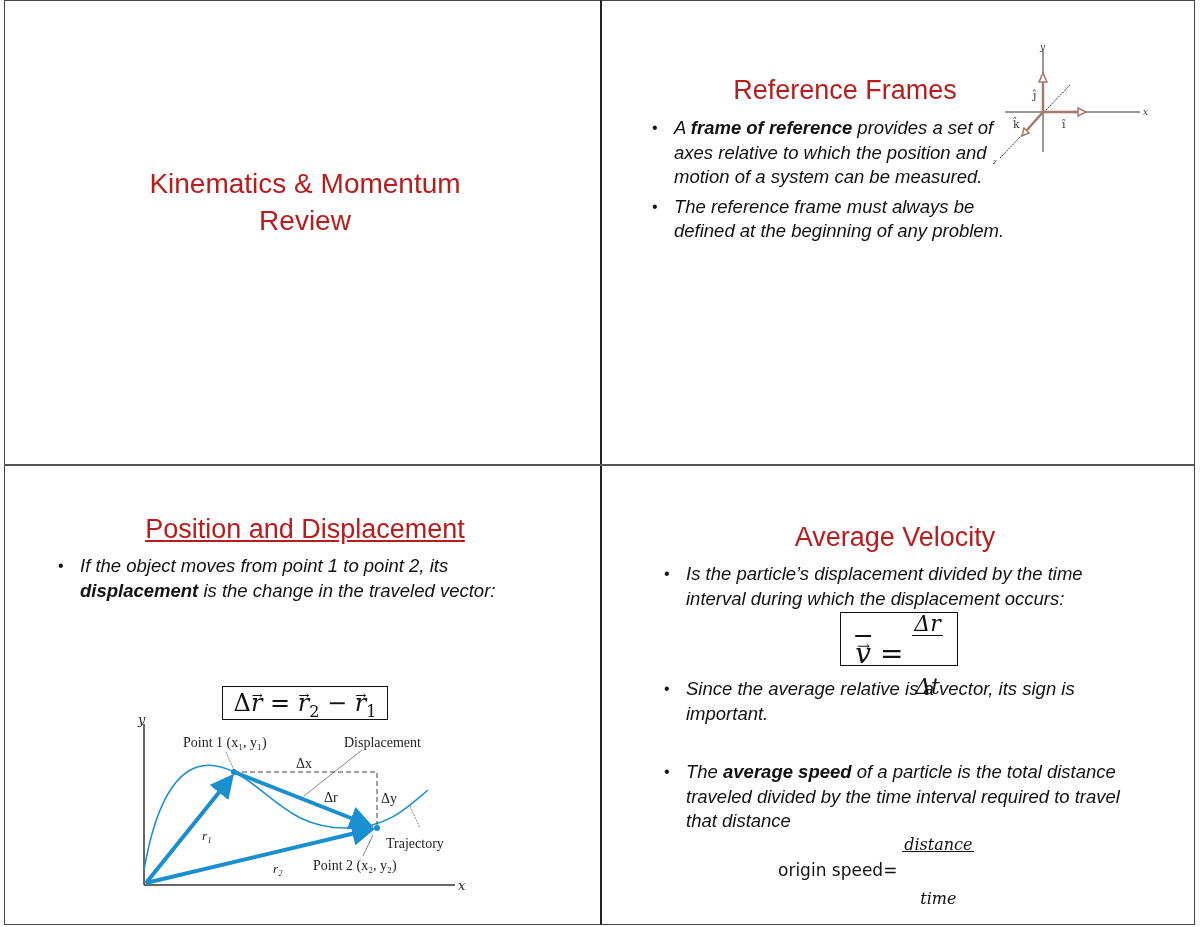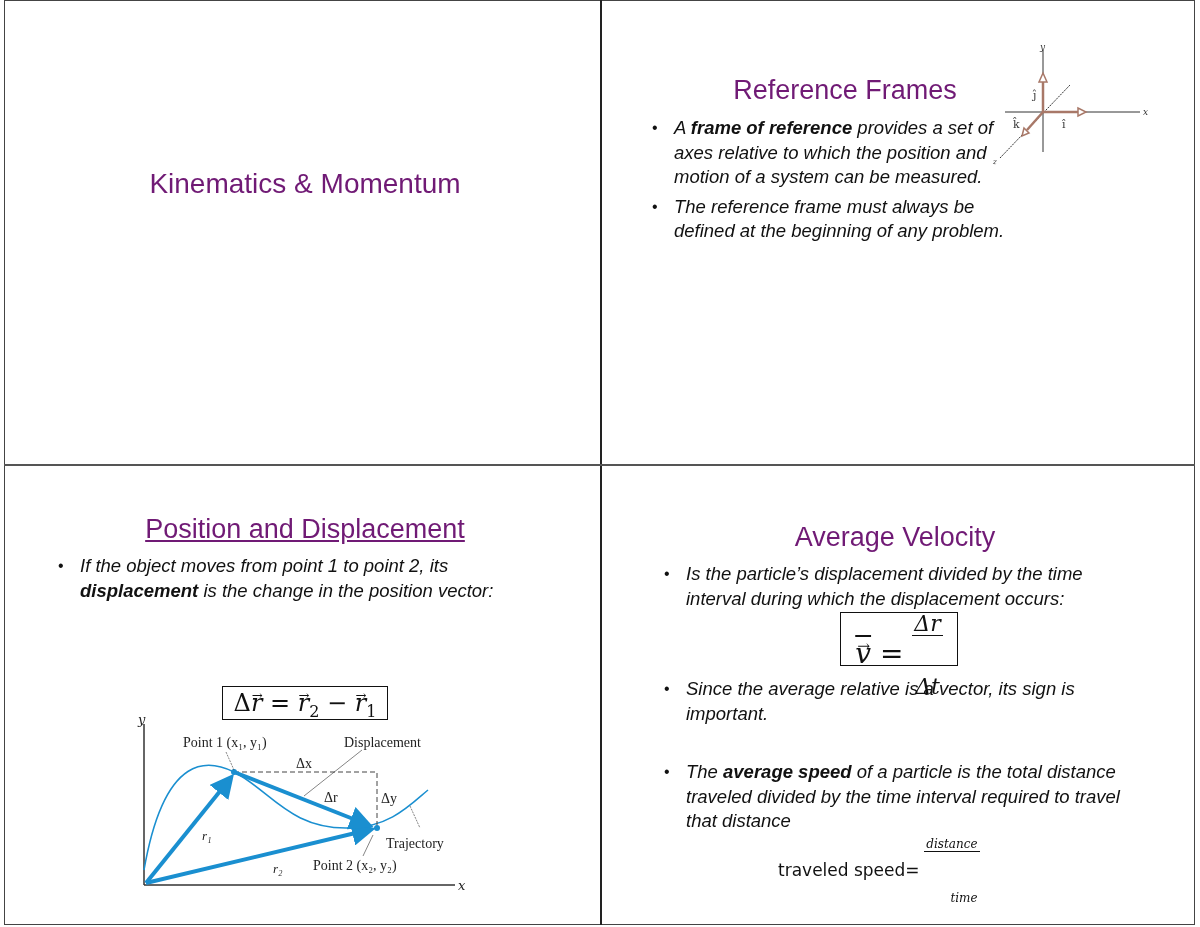--- a/index.html
+++ b/index.html
@@ -1,21 +1,21 @@
 <!DOCTYPE html>
 <html><head>
 <meta charset="utf-8">
 <style>
   html, body { margin: 0; padding: 0; background: #ffffff; }
   body { width: 1200px; height: 927px; position: relative; overflow: hidden; font-family: "Liberation Sans", sans-serif; color: #111; }
   .page { position: absolute; left: 4px; top: 0px; width: 1191px; height: 925px; border: 1.5px solid #444; box-sizing: border-box; }
   .vdiv { position: absolute; left: 600px; top: 0; width: 1.5px; height: 925px; background: #222; }
   .hdiv { position: absolute; left: 4px; top: 464px; width: 1191px; height: 1.5px; background: #555; }
   .slide { position: absolute; }
-  .title { position: absolute; text-align: center; font-size: 27px; line-height: 34px; color: #701a75; }
+  .title { position: absolute; text-align: center; font-size: 27px; line-height: 34px; color: #b91c1c; }
   ul.bullets { position: absolute; margin: 0; padding: 0; list-style: none; font-size: 18.5px; line-height: 24.5px; font-style: italic; color: #111; }
   ul.bullets li { position: relative; padding-left: 22px; margin-bottom: 5px; }
   ul.bullets li::before { content: "•"; position: absolute; left: 0; top: 0; font-style: normal; font-size: 16px; }
   b { font-weight: bold; }
   .eqbox { position: absolute; border: 1.5px solid #111; font-family: "DejaVu Serif", serif; font-style: italic; text-align: center; background: #fff; }
   .vec { position: relative; display: inline-block; }
   .vec::after { content: "→"; position: absolute; left: 50%; top: -0.55em; transform: translateX(-45%); font-size: 0.55em; font-style: normal; }
   .upright { font-style: normal; }
   .frac { display: inline-flex; flex-direction: column; vertical-align: middle; text-align: center; }
   .frac .num { border-bottom: 1.5px solid #111; padding: 0 2px; }
@@ -26,20 +26,21 @@
 </head>
 <body>
 
 <div class="page"></div>
 <div class="vdiv"></div>
 <div class="hdiv"></div>
 
 <div class="slide">
   <div class="title" style="left:50px; top:165px; width:510px; font-size:28px; line-height:37px;">
     <div>Kinematics &amp; Momentum</div>
+    <div>Review</div>
   </div>
 </div>
 
 <div class="slide">
   <div class="title" style="left:690px; top:73px; width:310px;">Reference Frames</div>
 
   <div class="svgwrap" style="left:990px; top:40px;">
     <svg width="170" height="130" viewBox="0 0 170 130">
       <line x1="53" y1="10" x2="53" y2="112" stroke="#333" stroke-width="1"></line>
       <line x1="15" y1="72" x2="150" y2="72" stroke="#333" stroke-width="1"></line>
@@ -62,21 +63,21 @@
   <ul class="bullets" style="left:652px; top:116px; width:360px;">
     <li><span>A </span><b>frame of reference</b><span> provides a set of axes relative to which the position and motion of a system can be measured.</span></li>
     <li>The reference frame must always be defined at the beginning of any problem.</li>
   </ul>
 </div>
 
 <div class="slide">
   <div class="title" style="left:60px; top:512px; width:490px;text-decoration:underline;">Position and Displacement</div>
 
   <ul class="bullets" style="left:58px; top:554px; width:500px;">
-    <li><span>If the object moves from point 1 to point 2, its </span><b>displacement</b><span> is the change in the position vector:</span></li>
+    <li><span>If the object moves from point 1 to point 2, its </span><b>displacement</b><span> is the change in the traveled vector:</span></li>
   </ul>
 
   <div class="eqbox" style="left:222px; top:686px; width:164px; height:32px; font-size:24px; line-height:32px;">
     <span class="upright">Δ</span><span class="vec">r</span><span class="upright"> = </span><span class="vec">r</span><sub class="upright" style="font-size:16px;">2</sub><span class="upright"> − </span><span class="vec">r</span><sub class="upright" style="font-size:16px;">1</sub>
   </div>
 
   <div class="svgwrap" style="left:130px; top:710px;">
     <svg width="350" height="190" viewBox="0 0 350 190">
       <defs>
         <marker id="arr" markerWidth="6" markerHeight="6" refX="4" refY="3" orient="auto">
@@ -135,19 +136,19 @@
 
   <ul class="bullets" style="left:664px; top:677px; width:480px;">
     <li>Since the average relative is a vector, its sign is important.</li>
   </ul>
 
   <ul class="bullets" style="left:664px; top:760px; width:480px;">
     <li><span>The </span><b>average speed</b><span> of a particle is the total distance traveled divided by the time interval required to travel that distance</span></li>
   </ul>
 
   <div style="position:absolute; left:778px; top:838px; width:260px; font-size:17px; line-height:34px;">
-    <span class="plain">traveled speed=</span>
-    <span class="frac" style="font-family:'DejaVu Serif',serif; font-style:italic; font-size:12px; line-height:13px;text-align:right;">
+    <span class="plain">origin speed=</span>
+    <span class="frac" style="font-family:'DejaVu Serif',serif; font-style:italic; font-size:16px; line-height:13px;">
       <span class="num">distance</span>
       <span class="den">time</span>
     </span>
   </div>
 </div>
 
 </body></html>

